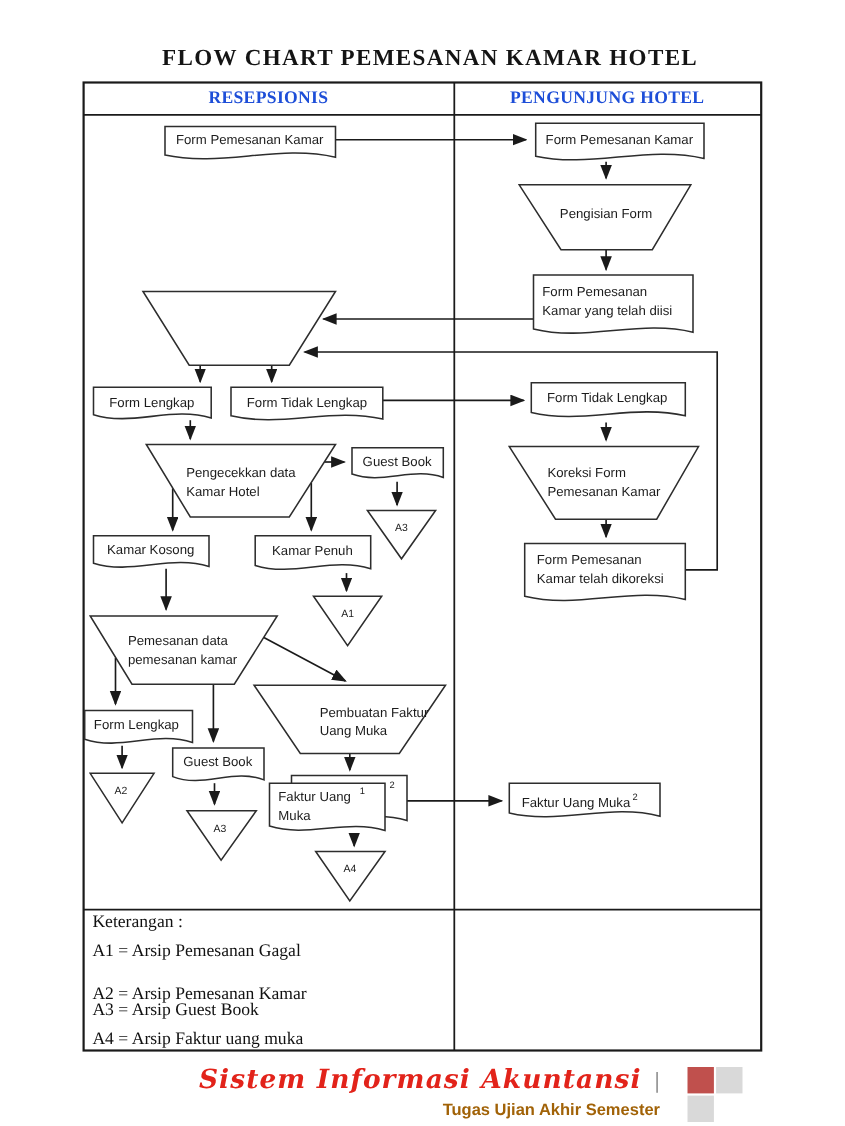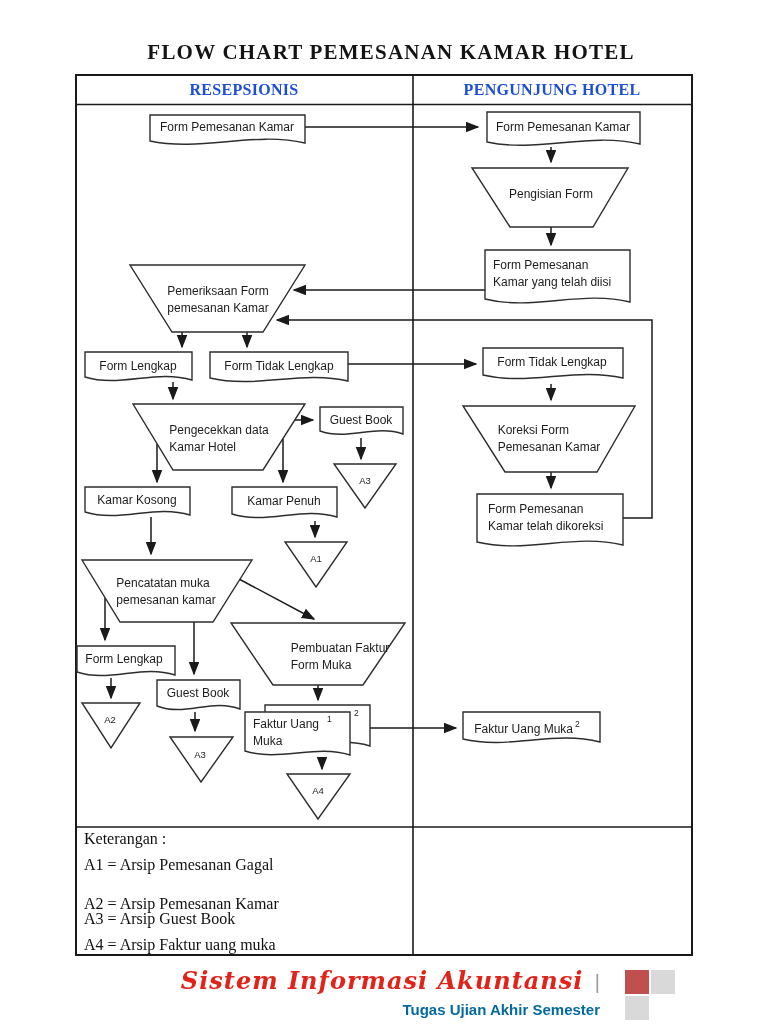--- a/index.html
+++ b/index.html
@@ -22,21 +22,21 @@
   .sup-num { position:absolute; font-size:8.5px; color:#1c1c1c; }
   .sup-inline { font-size:8.5px; vertical-align:6px; margin-left:2px; }
   .legend-line { position:absolute; left:84px; font-family:"Liberation Serif",serif;
     font-size:16px; color:#111; white-space:nowrap; }
   .brand-line { position:absolute; top:966px; right:156px; white-space:nowrap; }
   .brand-text { font-family:"DejaVu Serif",serif; font-style:italic; font-weight:bold;
     font-size:24px; color:var(--brand_red,#e2231a); letter-spacing:1px; }
   .brand-sep { font-family:"Liberation Sans",sans-serif; font-size:20px;
     color:#9a9a9a; margin-left:7px; }
   .course-line { position:absolute; top:1001px; right:156px; font-size:15px;
-    font-weight:bold; color:#0369a1; white-space:nowrap; }
+    font-weight:bold; color:#a16207; white-space:nowrap; }
   .logo-sq { position:absolute; width:24px; height:24px; }
   .logo-red { background:var(--logo_red,#c0504d); }
   .logo-gray { background:var(--logo_gray,#d9d9d9); }
 </style>
 </head>
 <body>
 
 <div class="page">
 
   <div class="page-title">FLOW CHART PEMESANAN KAMAR HOTEL</div>
@@ -110,46 +110,42 @@
       <path d="M245,712 H350 V755 C315,744 280,762 245,751 Z"></path>
       <polygon points="287,774 350,774 318,819"></polygon>
       <path d="M463,712 H600 V742 C554,730 509,750 463,739 Z"></path>
     </g>
   </svg>
 
   <div class="col-header" style="left:244px; top:90px;">RESEPSIONIS</div>
   <div class="col-header" style="left:552px; top:90px;">PENGUNJUNG HOTEL</div>
 
   <div class="nlabel" style="left:227px; top:127px;">Form Pemesanan Kamar</div>
-  <div class="nlabel" style="left:218px; top:299px;">
-    <div>Pemeriksaan Form</div>
-    <div>pemesanan Kamar</div>
-  </div>
   <div class="nlabel" style="left:138px; top:366px;">Form Lengkap</div>
   <div class="nlabel" style="left:279px; top:366px;">Form Tidak Lengkap</div>
   <div class="nlabel" style="left:219px; top:438px;">
     <div>Pengecekkan data</div>
     <div>Kamar Hotel</div>
   </div>
   <div class="nlabel" style="left:361px; top:420px;">Guest Book</div>
   <div class="tri-label" style="left:365px; top:480px;">A3</div>
   <div class="nlabel" style="left:137px; top:500px;">Kamar Kosong</div>
   <div class="nlabel" style="left:284px; top:501px;">Kamar Penuh</div>
   <div class="tri-label" style="left:316px; top:558px;">A1</div>
   <div class="nlabel" style="left:166px; top:591px;">
-    <div>Pencatatan muka</div>
+    <div>Pemesanan data</div>
     <div>pemesanan kamar</div>
   </div>
   <div class="nlabel" style="left:124px; top:659px;">Form Lengkap</div>
   <div class="tri-label" style="left:110px; top:719px;">A2</div>
   <div class="nlabel" style="left:198px; top:693px;">Guest Book</div>
   <div class="tri-label" style="left:200px; top:754px;">A3</div>
   <div class="nlabel" style="left:318px; top:656px;margin-left:22px;">
     <div>Pembuatan Faktur</div>
-    <div>Form Muka</div>
+    <div>Uang Muka</div>
   </div>
   <div class="nlabel-left" style="left:253px; top:716px;">
     <div>Faktur Uang</div>
     <div>Muka</div>
   </div>
   <div class="sup-num" style="left:327px; top:714px;">1</div>
   <div class="sup-num" style="left:354px; top:708px;">2</div>
   <div class="tri-label" style="left:318px; top:790px;">A4</div>
 
   <div class="nlabel" style="left:563px; top:127px;">Form Pemesanan Kamar</div>

